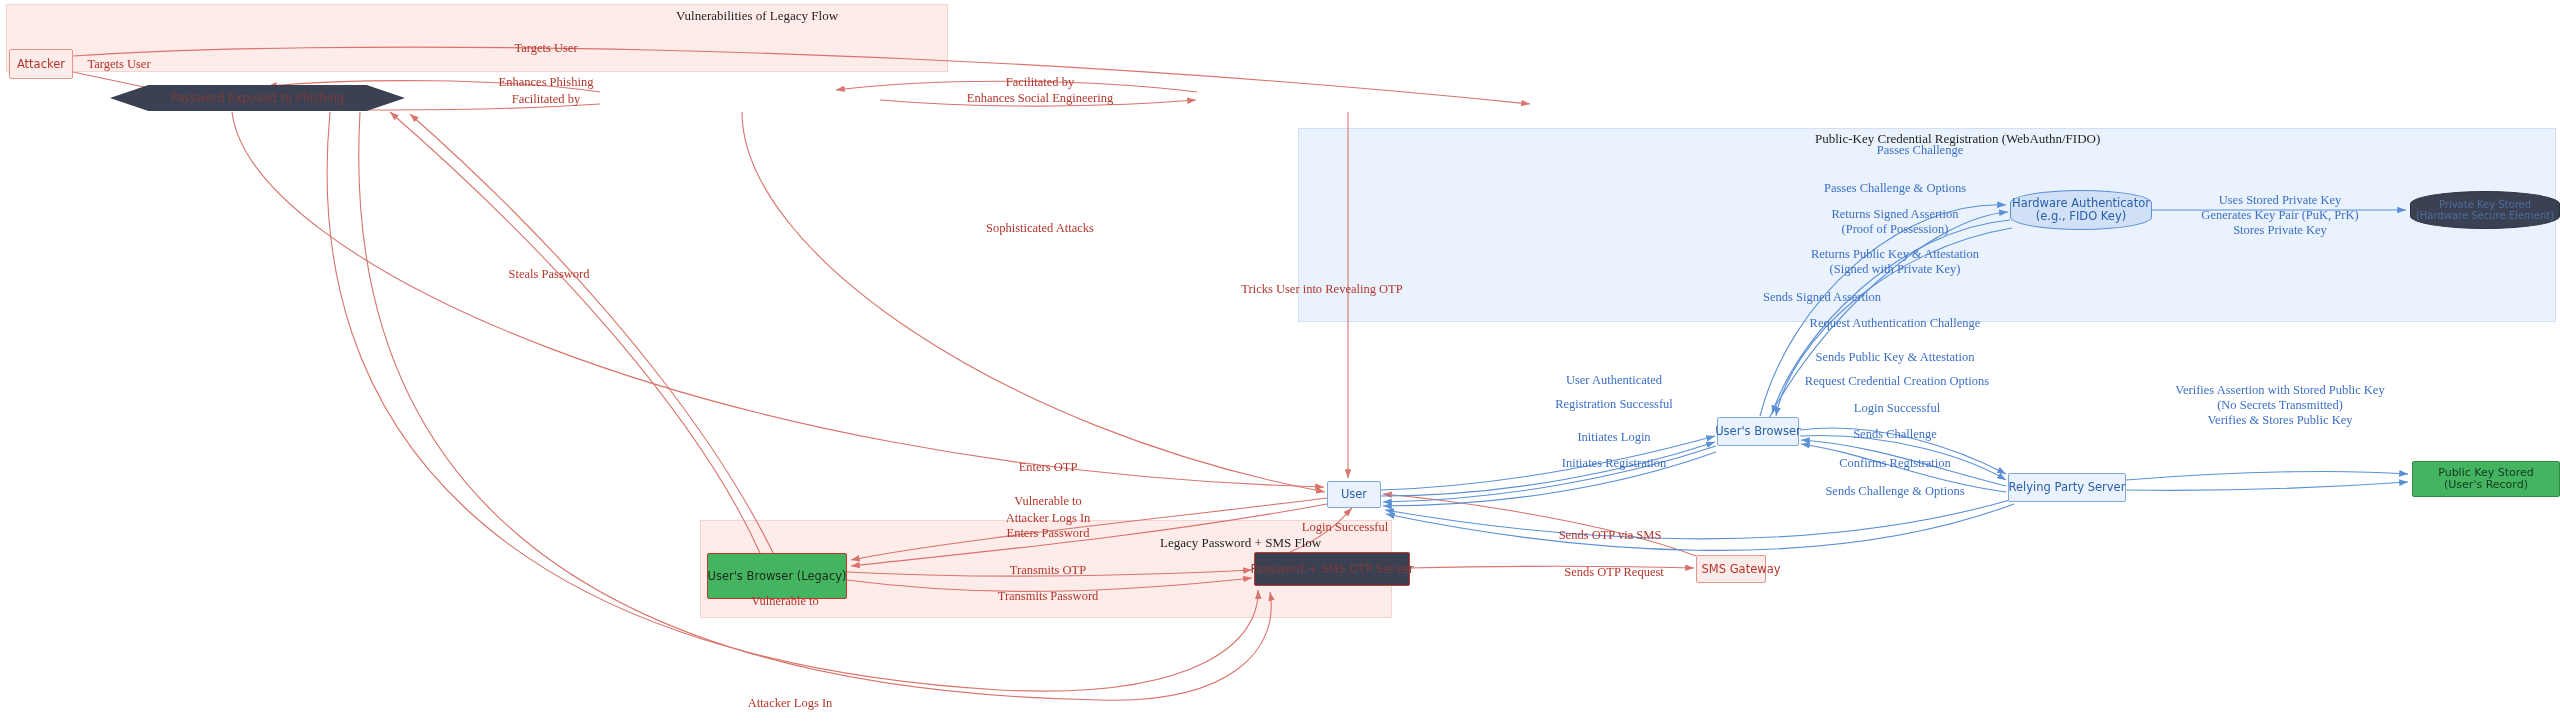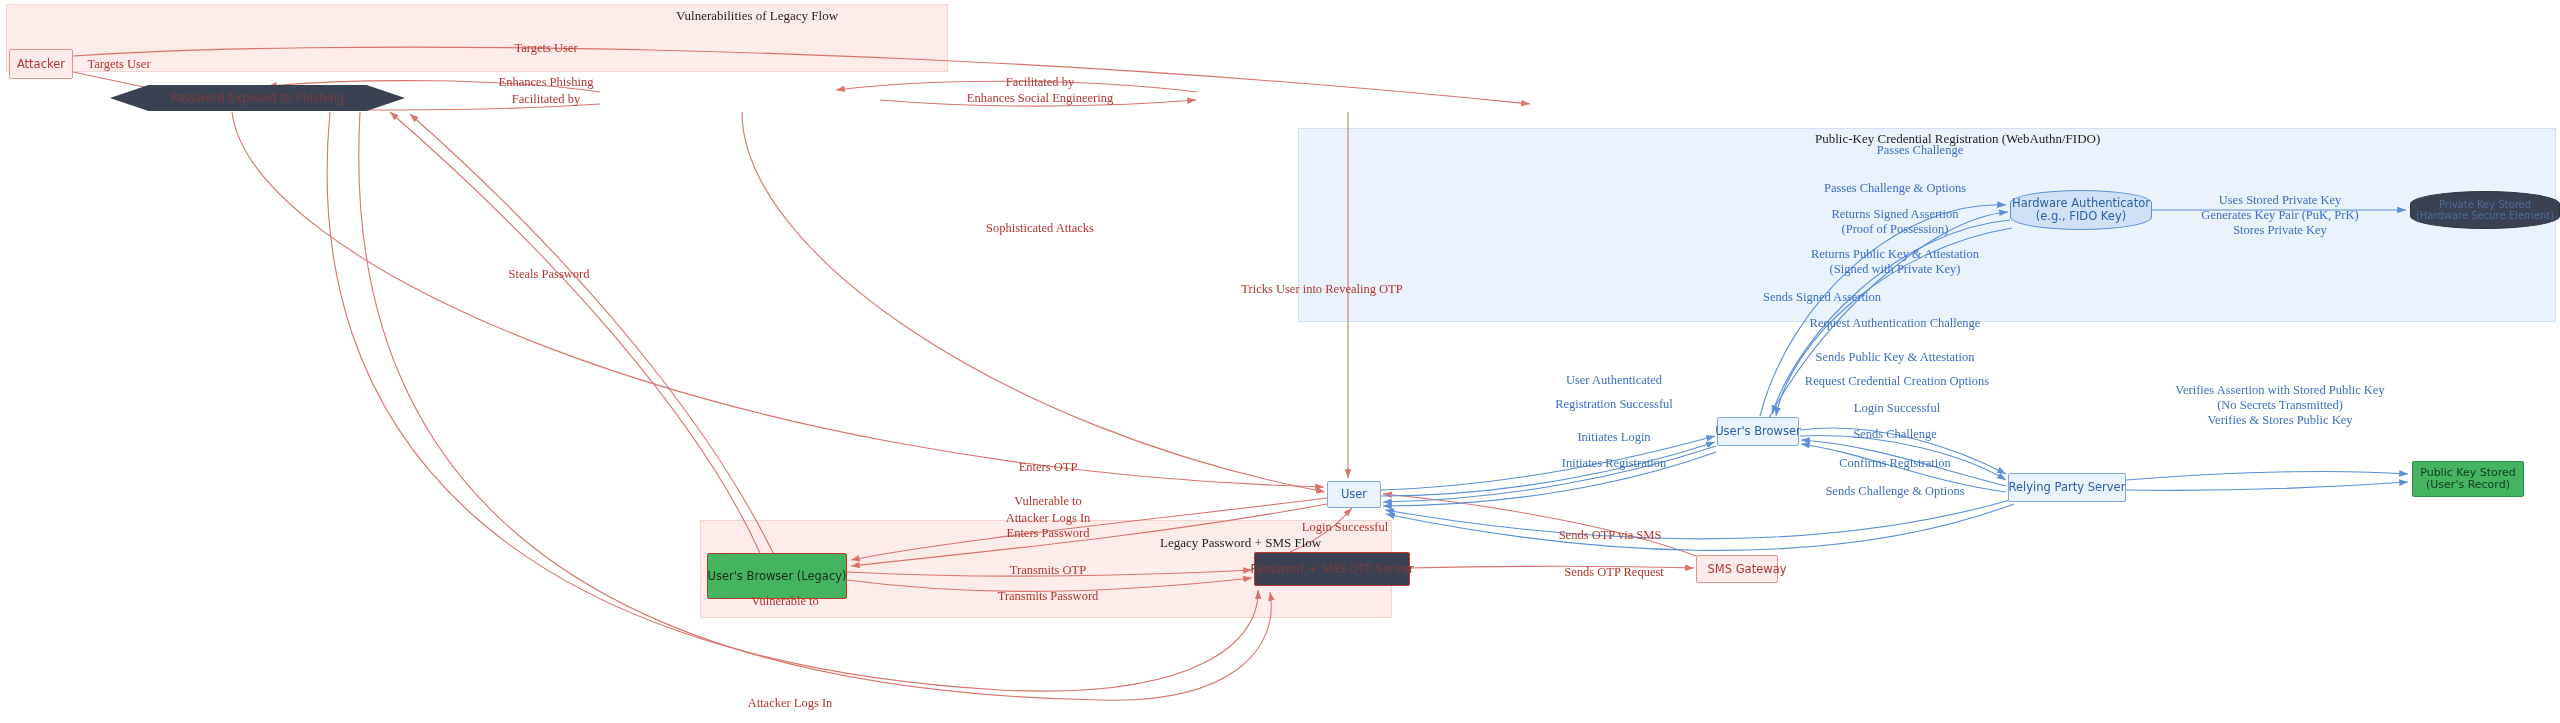--- a/index.html
+++ b/index.html
@@ -27,25 +27,25 @@
   .n-attacker{left:9px;top:49px;width:64px;height:30px;background:#fdecea;
               border:1.6px solid #e8948c;color:#b3362c;font-size:11.5px;}
   .n-browser{left:1717px;top:417px;width:82px;height:29px;background:#eaf2fd;
              border:1.6px solid #7fa8dd;color:#2b5fa8;font-size:11.5px;}
   .n-user{left:1327px;top:481px;width:54px;height:27px;background:#eaf2fd;
           border:1.6px solid #7fa8dd;color:#2b5fa8;font-size:11.5px;}
   .n-rp{left:2008px;top:473px;width:118px;height:29px;background:#eaf2fd;
         border:1.6px solid #7fa8dd;color:#2b5fa8;font-size:11.5px;}
   .n-userlegacy{left:707px;top:553px;width:140px;height:46px;background:#45b461;
                 border:1.6px solid #c0392b;color:#1b2a1b;font-size:11.5px;}
-  .n-sms{left:1696px;top:555px;width:82px;height:28px;background:#fdecea;
+  .n-sms{left:1696px;top:555px;width:70px;height:28px;background:#fdecea;
          border:1.6px solid #e8948c;color:#b3362c;font-size:11.5px;padding-left:20px;}
   .n-pwserver{left:1254px;top:552px;width:156px;height:34px;background:#3a4152;
               border:1.6px solid #c0392b;color:#7b3b3b;font-size:11.5px;}
-  .n-pubkey{left:2412px;top:461px;width:112px;height:36px;background:#45b461;
+  .n-pubkey{left:2412px;top:461px;width:148px;height:36px;background:#45b461;
             border:1.6px solid #2f8c48;color:#123a1c;font-size:11px;}
 
   
   .cyl{position:absolute;display:flex;align-items:center;justify-content:center;
        text-align:center;line-height:1.15;font-size:11.5px;
        font-family:"DejaVu Sans","Liberation Sans",sans-serif;white-space:nowrap;}
   .cyl .cyl-body{position:absolute;left:0;top:0;width:100%;height:100%;
        border-radius:50%/13px;box-sizing:border-box;}
   .cyl .cyl-label{position:relative;z-index:2;}
   .n-hw{left:2010px;top:190px;width:142px;height:40px;}

